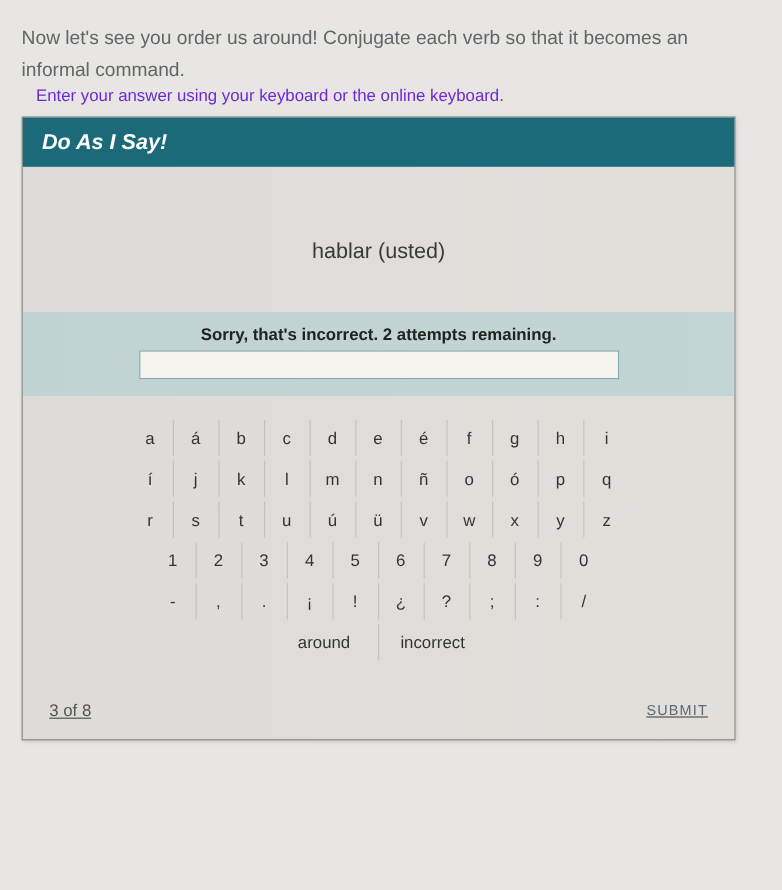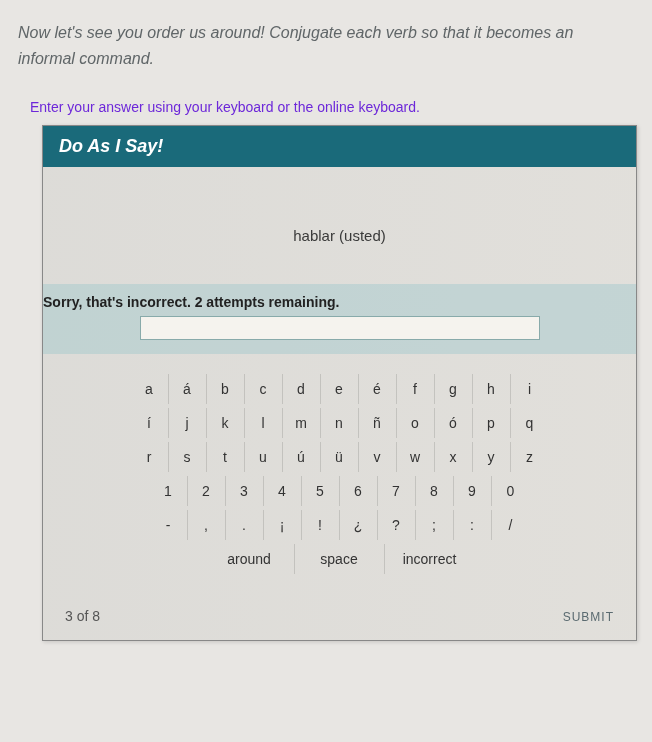--- a/index.html
+++ b/index.html
@@ -6,58 +6,57 @@
 body {
   font-family: Arial, Helvetica, sans-serif;
   background: #e8e6e3;
   width: 652px;
   height: 742px;
   overflow: hidden;
   padding: 20px 18px;
 }
 .instructions {
   color: #606668;
-  font-style: italic;
   font-size: 16px;
   line-height: 1.6;
-  margin-bottom: 28px;
 }
 .hint {
   color: #6d28d9;
   font-size: 14px;
   margin-bottom: 10px;
   padding-left: 12px;
 }
 .exercise-panel {
   border: 1px solid #888;
   background: linear-gradient(90deg, rgba(200,200,195,0.35), rgba(210,208,200,0.3));
   box-shadow: 1px 1px 4px rgba(0,0,0,0.15);
-  margin-left: 24px;
+  margin-left: 0;
   width: 595px;
 }
 .panel-header {
   background: #1a6a7a;
   color: #fff;
   font-weight: bold;
   font-style: italic;
   font-size: 18px;
   padding: 10px 16px;
 }
 .prompt-area {
   text-align: center;
   padding: 60px 10px 40px 10px;
   color: #3a3a3a;
-  font-size: 15px;
+  font-size: 18px;
 }
 .feedback-row {
   background: rgba(160,200,205,0.45);
   padding: 10px 0 14px 0;
   margin: 0 0 6px 0;
 }
 .feedback-text {
+  text-align: center;
   font-weight: bold;
   font-size: 14px;
   color: #222;
   margin-bottom: 6px;
 }
 .answer-input {
   display: block;
   margin: 0 auto;
   width: 400px;
   height: 24px;
@@ -85,24 +84,25 @@
   color: #333;
   cursor: pointer;
   border-right: 1px solid rgba(0,0,0,0.12);
   user-select: none;
 }
 .kb-key:last-child { border-right: none; }
 .kb-key.wide { width: 90px; }
 .footer-row {
   display: flex;
   justify-content: space-between;
-  align-items: flex-end;
+  align-items: center;
   padding: 18px 22px 16px 22px;
   font-size: 14px;
   color: #555;
+  text-decoration: underline;
 }
 .submit-btn {
   color: #5a6a70;
   letter-spacing: 1px;
   cursor: pointer;
   font-size: 12px;
 }
 </style>
 </head>
 <body>
@@ -180,21 +180,20 @@
         <div class="kb-key">¡</div>
         <div class="kb-key">!</div>
         <div class="kb-key">¿</div>
         <div class="kb-key">?</div>
         <div class="kb-key">;</div>
         <div class="kb-key">:</div>
         <div class="kb-key">/</div>
       </div>
     <div class="kb-row" id="kb-row-6">
         <div class="kb-key wide">around</div>
-        <div class="kb-key wide">space</div>
         <div class="kb-key wide">incorrect</div>
       </div>
   </div>
 
   <div class="footer-row">
     <span>3 of 8</span>
     <span class="submit-btn">SUBMIT</span>
   </div>
 </div>
 

